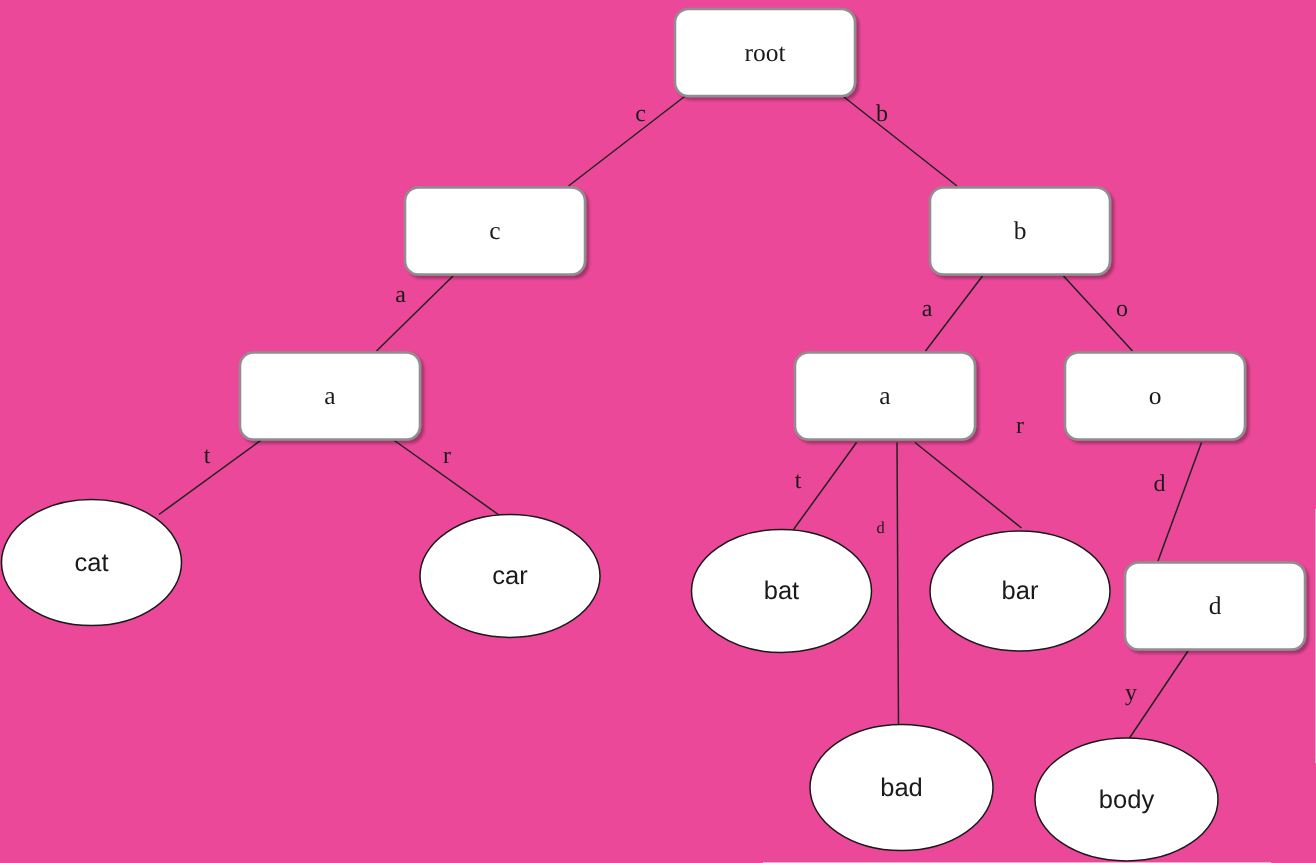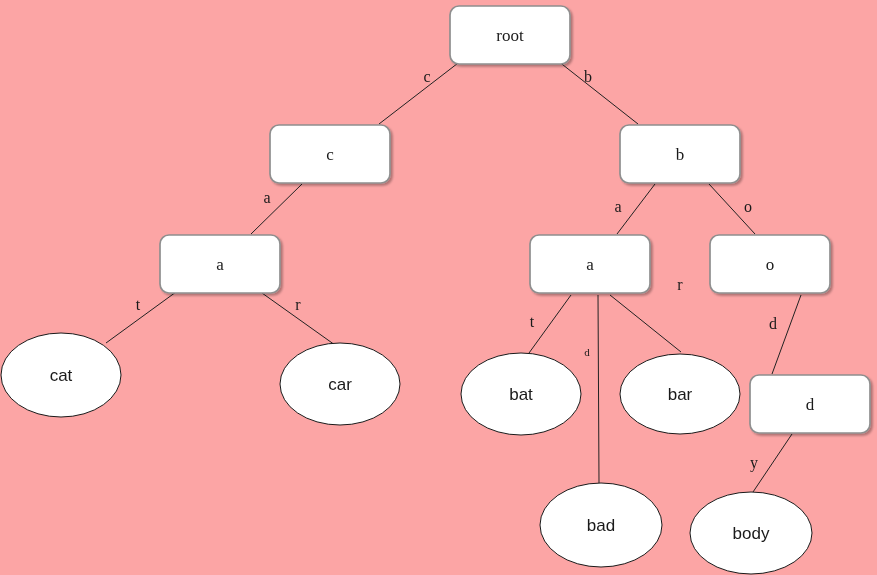--- a/index.html
+++ b/index.html
@@ -10,21 +10,21 @@
   body {
     width: 877px;
     height: 575px;
     overflow: hidden;
     font-family: "Liberation Sans", sans-serif;
   }
   .canvas {
     position: relative;
     width: 877px;
     height: 575px;
-    background: #fca5a5;
+    background: #ec4899;
     text-decoration: underline;
   }
   svg { display: block; }
   svg text { user-select: none; }
   .rect-label {
     font-family: "Liberation Serif", serif;
     font-size: 17px;
   }
   .ellipse-label {
     font-family: "Liberation Sans", sans-serif;

